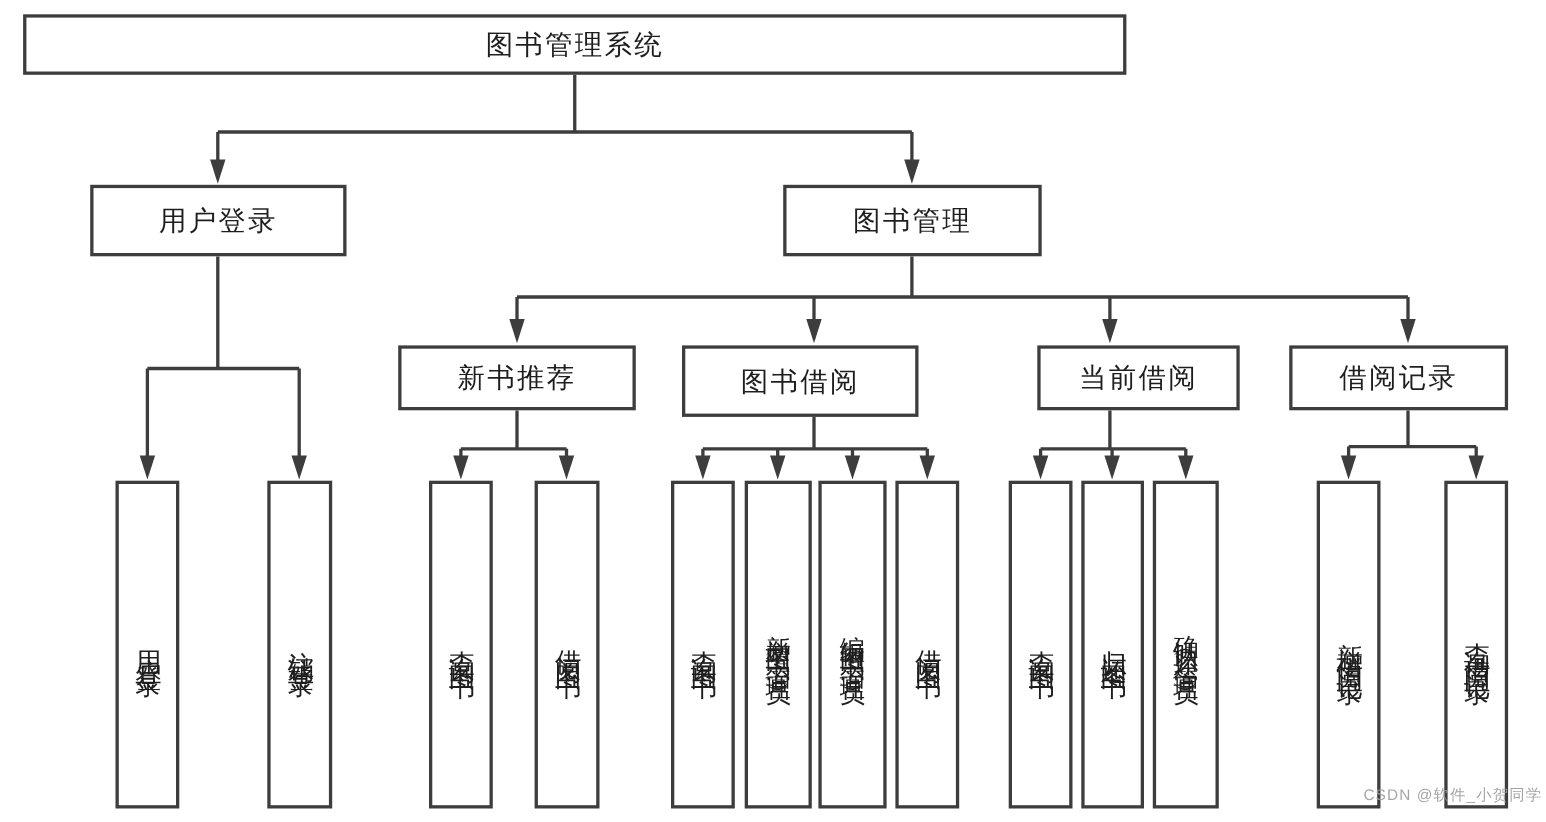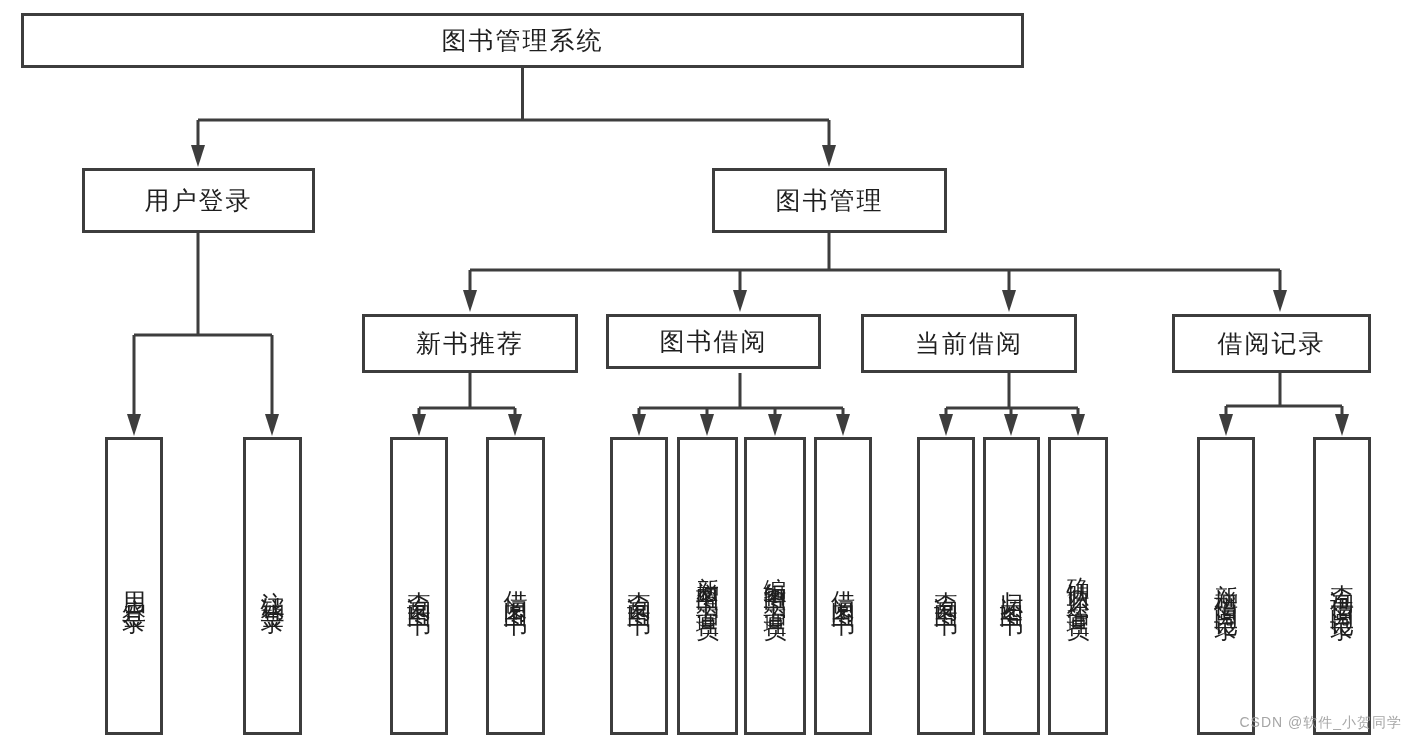--- a/index.html
+++ b/index.html
@@ -104,24 +104,24 @@
   <div class="node h" style="left:82px;top:168px;width:233px;height:65px">
     <span>用户登录</span>
   </div>
   <div class="node h" style="left:362px;top:314px;width:216px;height:59px">
     <span>新书推荐</span>
   </div>
 
   <div class="node h" style="left:712px;top:168px;width:235px;height:65px">
     <span>图书管理</span>
   </div>
-  <div class="node h" style="left:606px;top:314px;width:215px;height:55px">
+  <div class="node h" style="left:620px;top:314px;width:215px;height:65px">
     <span>图书借阅</span>
   </div>
-  <div class="node h" style="left:861px;top:314px;width:216px;height:59px">
+  <div class="node h" style="left:943px;top:314px;width:184px;height:59px">
     <span>当前借阅</span>
   </div>
   <div class="node h" style="left:1172px;top:314px;width:199px;height:59px">
     <span>借阅记录</span>
   </div>
 
   <div class="node leaf" style="left:105px;top:437px;width:58px;height:298px">
     <span>用户登录</span>
   </div>
   <div class="node leaf" style="left:243px;top:437px;width:59px;height:298px">

